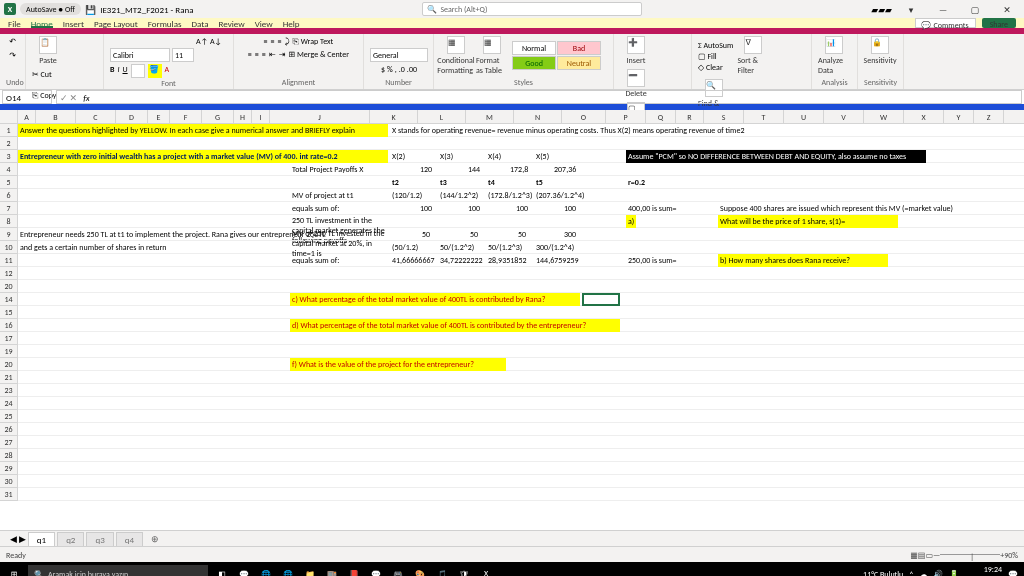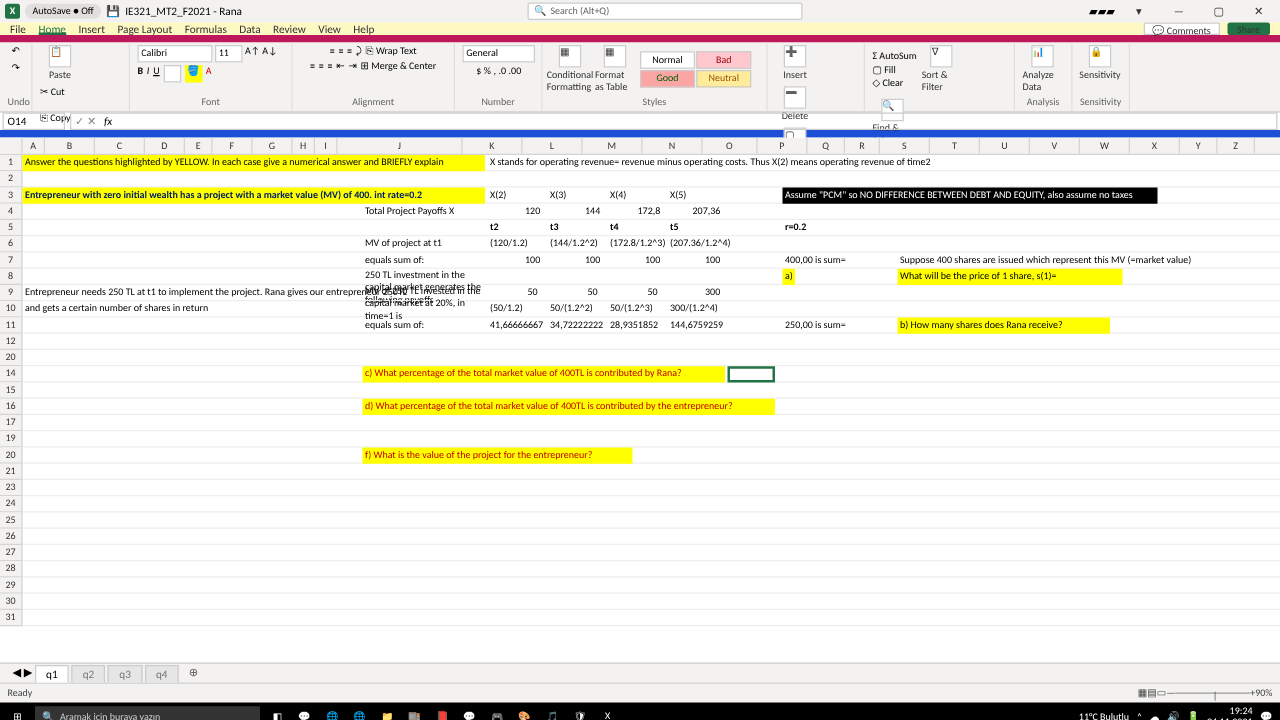--- a/index.html
+++ b/index.html
@@ -24,23 +24,23 @@
 .share-btn { background:#217346; color:#fff; padding:1px 8px; font-size:8px; border-radius:2px;}
 
 
 .ribbon { height:56px; background:#f3f2f1; border-bottom:1px solid #d0d0d0; display:flex; font-size:8px; }
 .group { border-right:1px solid #e1dfdd; padding:2px 6px; display:flex; flex-direction:column; justify-content:space-between; }
 .group .controls { display:flex; gap:4px; align-items:center; flex-wrap:wrap; }
 .group .glabel { text-align:center; font-size:8px; color:#666; }
 .bigbtn { display:flex; flex-direction:column; align-items:center; width:32px; font-size:8px; color:#333; gap:1px;}
 .bigbtn .ic { width:18px; height:18px; border:1px solid #ccc; background:#fff;}
 .iconbtn { width:14px; height:14px; border:1px solid #ccc; background:#fff; display:inline-block;}
-.fontsel { height:14px; border:1px solid #ccc; font-size:8px; padding:0 2px; background:#fff;}
+.fontsel { height:14px; border:1px solid #ccc; font-size:8px; padding:0 2px; background:#fff;margin-top:12px;}
 .stylecell { width:44px; height:14px; border:1px solid #ccc; font-size:8px; display:flex; align-items:center; justify-content:center;}
-.stylecell.normal{background:#fff;} .stylecell.bad{background:#ffc7ce;color:#9c0006;} .stylecell.good{background:#fca5a5;color:#006100;} .stylecell.neutral{background:#ffeb9c;color:#9c5700;}
+.stylecell.normal{background:#fff;} .stylecell.bad{background:#ffc7ce;color:#9c0006;} .stylecell.good{background:#84cc16;color:#006100;} .stylecell.neutral{background:#ffeb9c;color:#9c5700;}
 
 
 .fbar { height:20px; border-bottom:6px solid #1d4ed8; display:flex; align-items:flex-end; font-size:9px;}
 .namebox { width:50px; border:1px solid #ccc; height:14px; margin:0 2px; padding:0 3px; display:flex; align-items:center;}
 .fxarea { flex:1; border:1px solid #ccc; height:14px; margin:0 2px; padding:0 3px; display:flex; align-items:center; gap:6px;}
 
 
 .gridwrap { position:relative; height:420px; overflow:hidden; }
 .colhdr { display:flex; height:14px; background:#f3f2f1; font-size:8px; border-bottom:1px solid #d4d4d4;}
 .colhdr div { border-right:1px solid #d4d4d4; text-align:center; color:#333; line-height:14px;}

